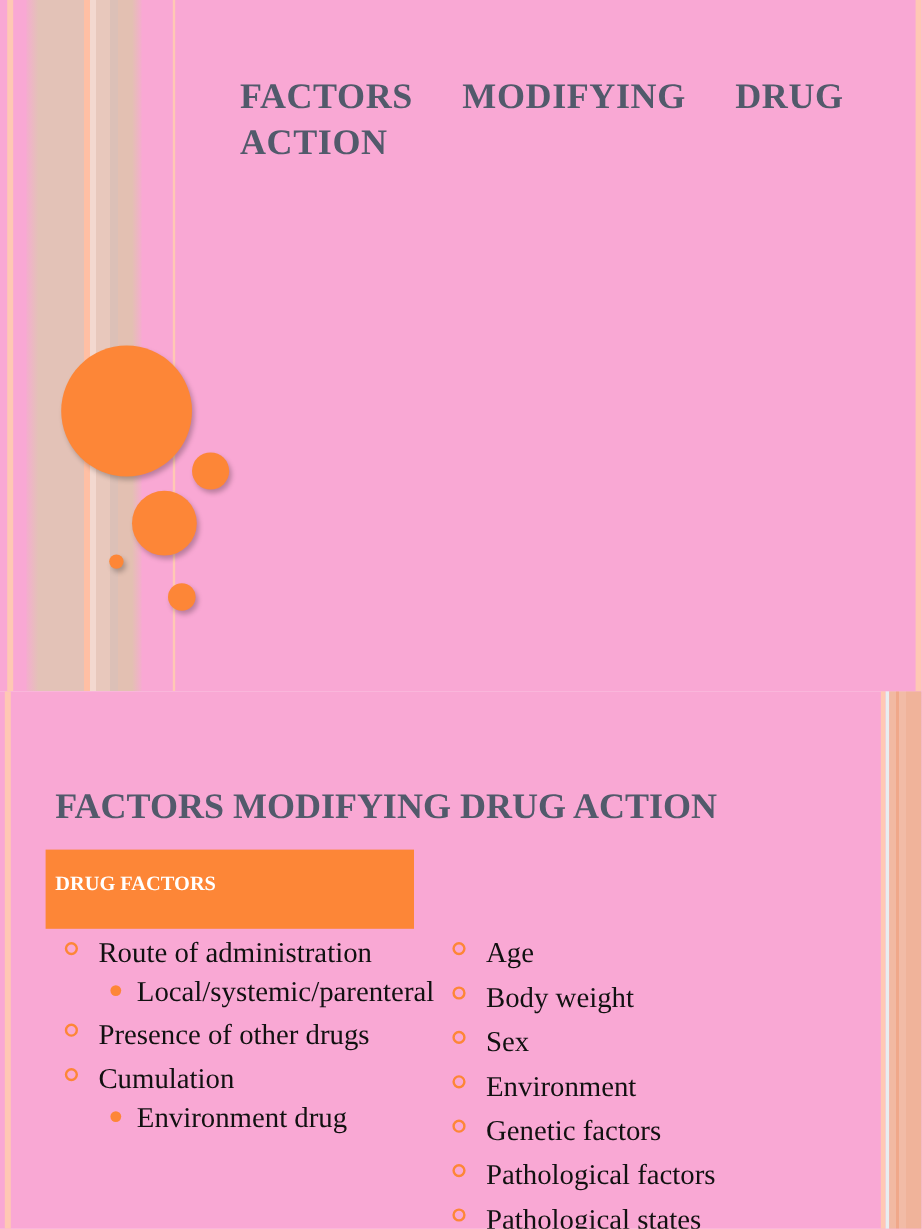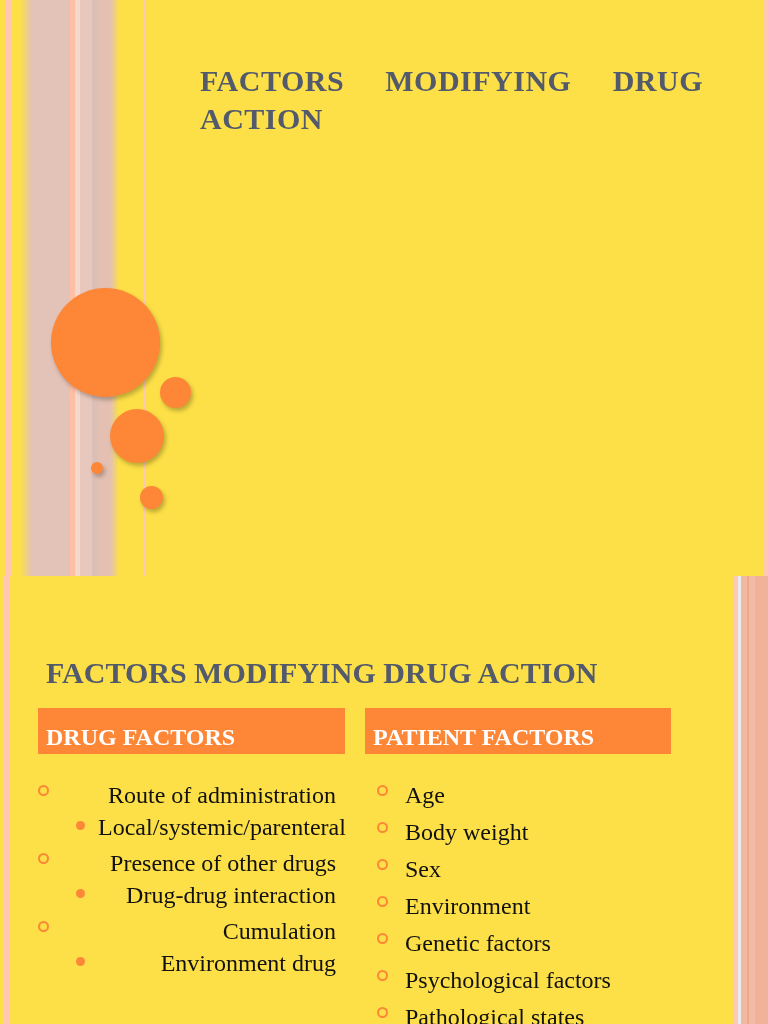--- a/index.html
+++ b/index.html
@@ -1,24 +1,24 @@
 <!DOCTYPE html>
 <html><head>
 <meta charset="utf-8">
 <style>
   html, body { margin:0; padding:0; }
   body { width:768px; height:1024px; position:relative; overflow:hidden; background:#ffffff; font-family:"Liberation Serif", serif; }
-  .slide { position:absolute; left:0; width:768px; overflow:hidden; background:#fde047; }
+  .slide { position:absolute; left:0; width:768px; overflow:hidden; background:#f9a8d4; }
   #slide1 { top:0; height:576px; }
   #slide2 { top:576px; height:448px; }
   .stripe { position:absolute; top:0; bottom:0; }
   .title1 { position:absolute; left:200px; top:62px; width:503px; color:#525a6b; font-weight:bold; font-size:30px; line-height:38px; letter-spacing:0.5px; text-align:justify; text-align-last:left; }
   .circle { position:absolute; border-radius:50%; background:#fd8637; box-shadow: 2px 3px 4px rgba(0,0,0,0.25); }
   .title2 { position:absolute; left:46px; top:78px; color:#525a6b; font-weight:bold; font-size:30px; line-height:38px; white-space:nowrap; }
-  .hdr { position:absolute; top:132px; height:46px; background:#fd8637; color:#fff; font-weight:bold; font-size:24px; line-height:58px; padding-left:8px; box-sizing:border-box; }
+  .hdr { position:absolute; top:132px; height:66px; background:#fd8637; color:#fff; font-weight:bold; font-size:17px; line-height:58px; padding-left:8px; box-sizing:border-box; }
   .list { position:absolute; top:204px; margin:0; padding:0; list-style:none; color:#111; }
   .l1 { position:relative; font-size:24px; line-height:30px; padding-left:30px; margin-bottom:7px; }
   .l1 .ring { position:absolute; left:2px; top:5px; width:7px; height:7px; border:2.5px solid #fd8637; border-radius:50%; }
   .l2 { position:relative; font-size:24px; line-height:24px; padding-left:62px; margin-top:-2px; margin-bottom:9px; }
   .l2 .dot { position:absolute; left:40px; top:6px; width:9px; height:9px; background:#fd8637; border-radius:50%; }
 </style>
 </head>
 <body>
 
 <div id="slide1" class="slide">
@@ -44,33 +44,31 @@
   <div class="stripe" style="left:4px;width:5px;background:#ffc8b4;"></div>
   <div>
     <div class="stripe" style="left:734px;width:4px;background:#ffc8b4;"></div>
     <div class="stripe" style="left:738px;width:3px;background:#e8eef0;"></div>
     <div class="stripe" style="left:741px;width:27px;background:linear-gradient(90deg,#f2b9a2 0px,#f2b9a2 6px,#f0a88a 6px,#f0a88a 8px,#f2bba6 8px,#f2bba6 14px,#f0b39a 14px);"></div>
   </div>
 
   <div class="title2">FACTORS MODIFYING DRUG ACTION</div>
 
   <div class="hdr" style="left:38px;width:307px;">DRUG FACTORS</div>
-  <div class="hdr" style="left:365px;width:306px;">PATIENT FACTORS</div>
 
-  <ul class="list" style="left:36px;width:300px;text-align:right;">
+  <ul class="list" style="left:52px;width:300px;">
     <li class="l1"><span class="ring"></span><span>Route of administration</span></li>
     <li class="l2"><span class="dot"></span><span>Local/systemic/parenteral</span></li>
     <li class="l1"><span class="ring"></span><span>Presence of other drugs</span></li>
-    <li class="l2"><span class="dot"></span><span>Drug-drug interaction</span></li>
     <li class="l1"><span class="ring"></span><span>Cumulation</span></li>
     <li class="l2"><span class="dot"></span><span>Environment drug</span></li>
   </ul>
 
   <ul class="list" style="left:375px;width:300px;">
     <li class="l1"><span class="ring"></span><span>Age</span></li>
     <li class="l1"><span class="ring"></span><span>Body weight</span></li>
     <li class="l1"><span class="ring"></span><span>Sex</span></li>
     <li class="l1"><span class="ring"></span><span>Environment</span></li>
     <li class="l1"><span class="ring"></span><span>Genetic factors</span></li>
-    <li class="l1"><span class="ring"></span><span>Psychological factors</span></li>
+    <li class="l1"><span class="ring"></span><span>Pathological factors</span></li>
     <li class="l1"><span class="ring"></span><span>Pathological states</span></li>
   </ul>
 </div>
 
 </body></html>

